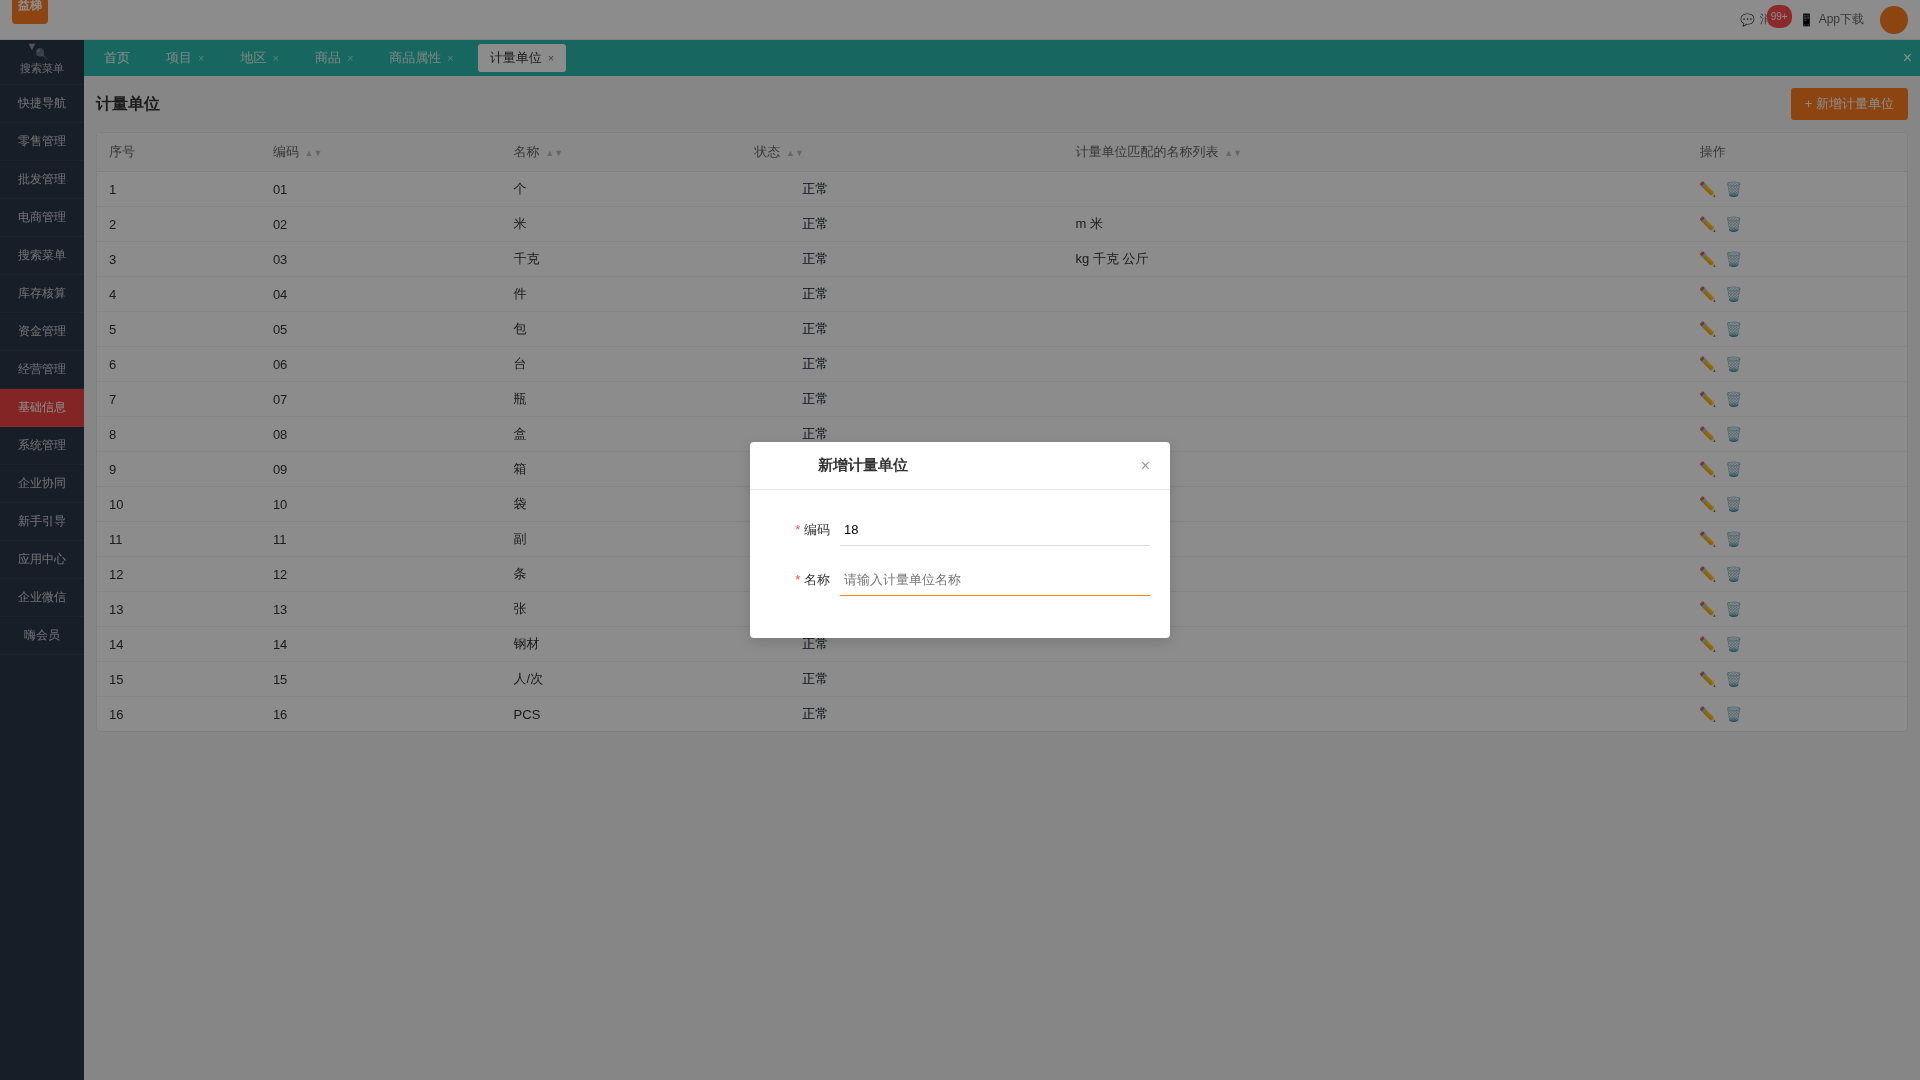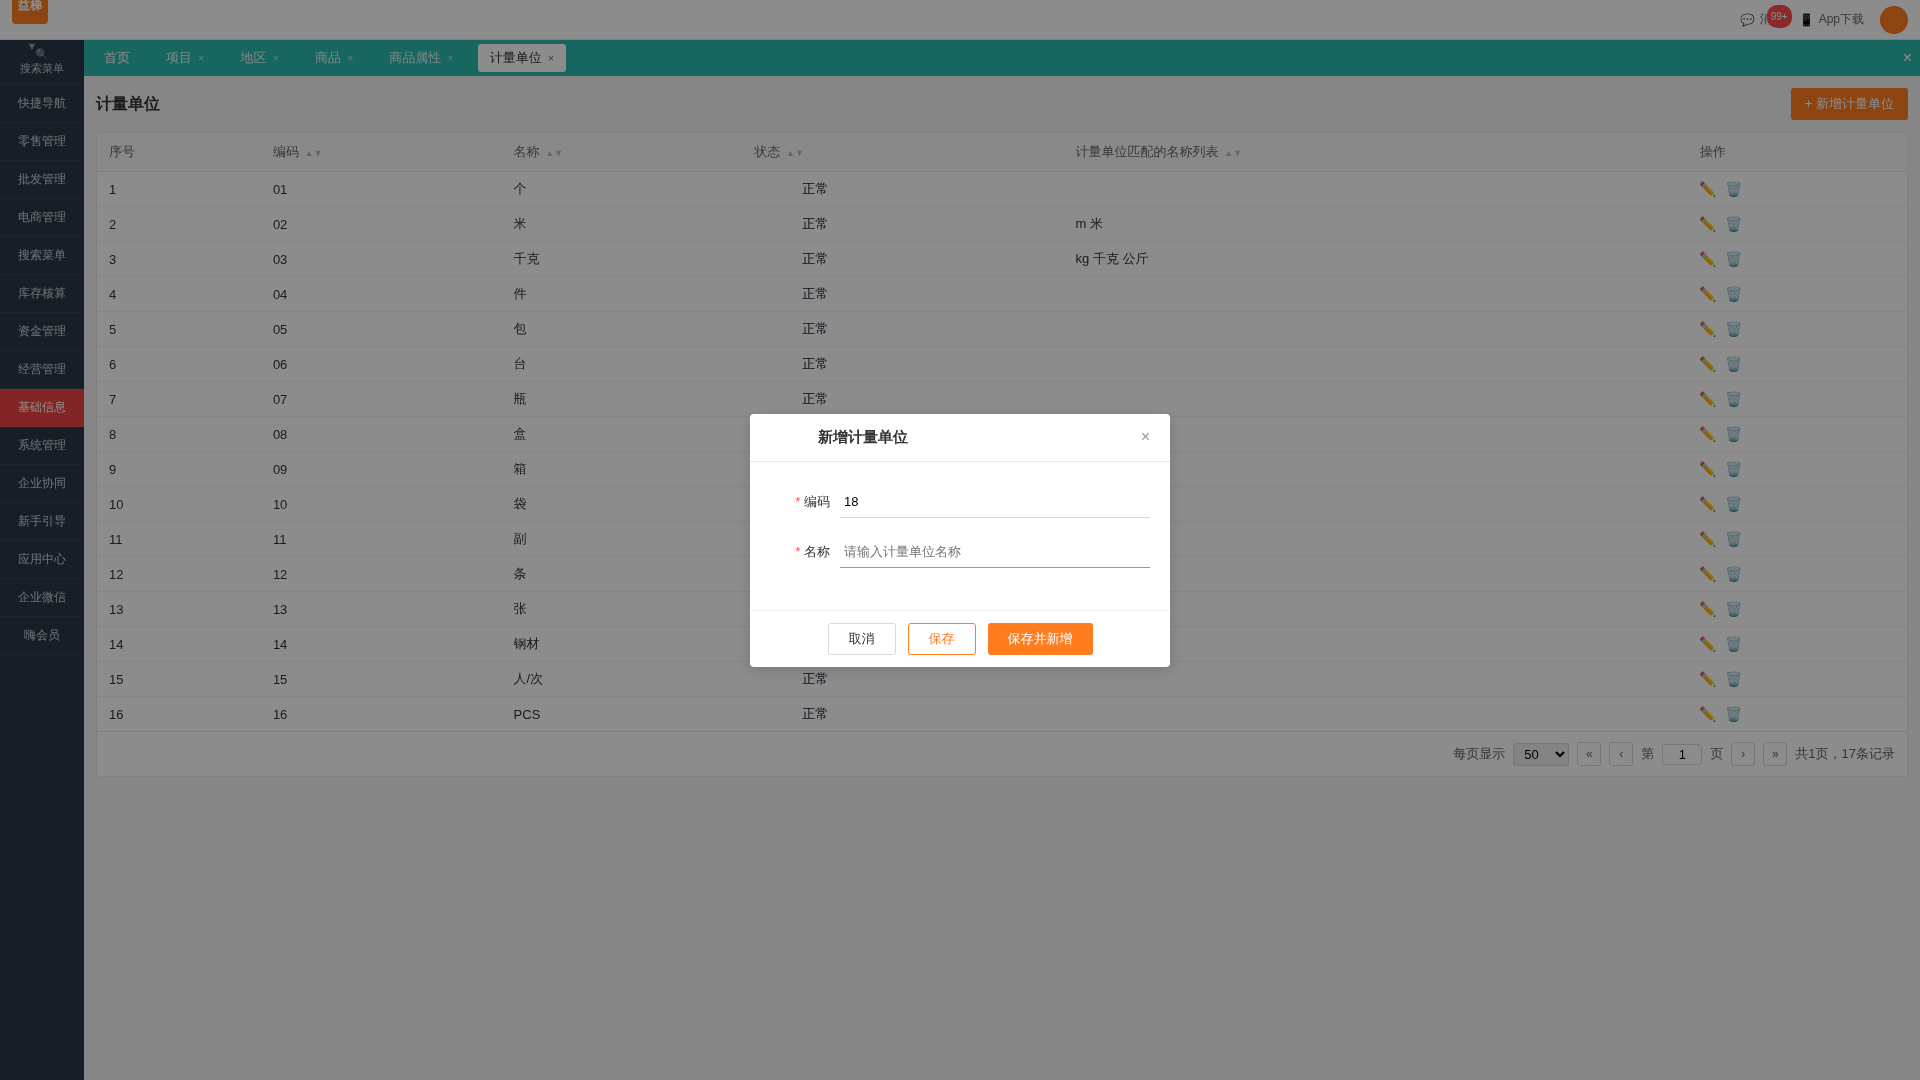--- a/index.html
+++ b/index.html
@@ -663,55 +663,33 @@
       <td>
         <div class="action-btns">
           <span class="action-btn" title="编辑">✏️</span>
           <span class="action-btn" title="删除">🗑️</span>
         </div>
       </td>
     </tr>
         </tbody>
     </table>
 
-    <div class="pagination">
-      <span>每页显示</span>
-      <select class="page-size-select">
-        <option>50</option>
-        <option>10</option>
-        <option>20</option>
-        <option>100</option>
-      </select>
-      <div class="page-btn">«</div>
-      <div class="page-btn">‹</div>
-      <span>第</span>
-      <input type="text" class="page-input" value="1" style="">
-      <span>页</span>
-      <div class="page-btn">›</div>
-      <div class="page-btn">»</div>
-      <span>共1页，17条记录</span>
-    </div>
   </div>
 </div>
 
 <div class="modal-overlay">
   <div class="modal">
     <div class="modal-header">
       <span class="modal-title">新增计量单位</span>
       <span class="modal-close">×</span>
     </div>
     <div class="modal-body">
       <div class="form-row">
         <label class="form-label required">编码</label>
         <input type="text" class="form-input" value="18" style="">
       </div>
       <div class="form-row">
         <label class="form-label required">名称</label>
         <input type="text" class="form-input focused" placeholder="请输入计量单位名称" style="">
       </div>
     </div>
-    <div class="modal-footer">
-      <button class="btn-cancel">取消</button>
-      <button class="btn-save">保存</button>
-      <button class="btn-save-new">保存并新增</button>
-    </div>
   </div>
 </div>
 
 </body></html>

